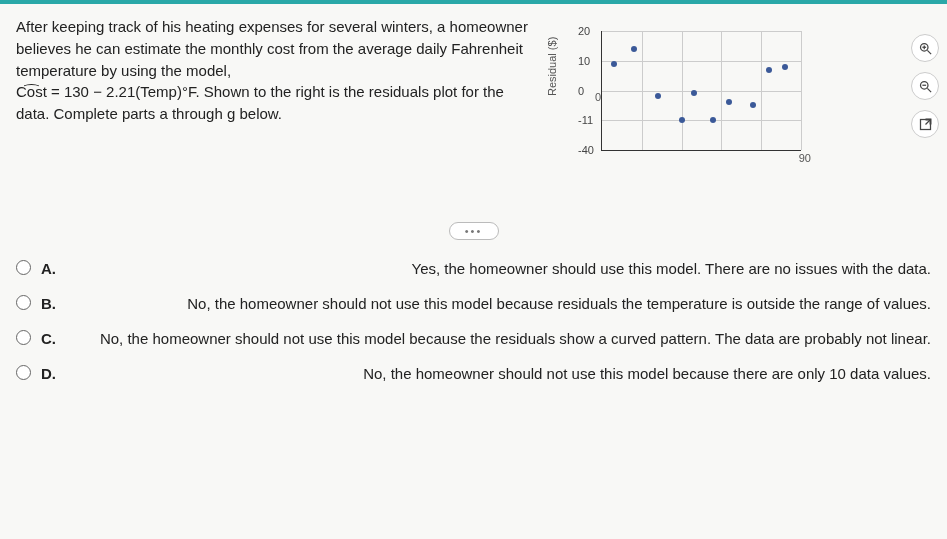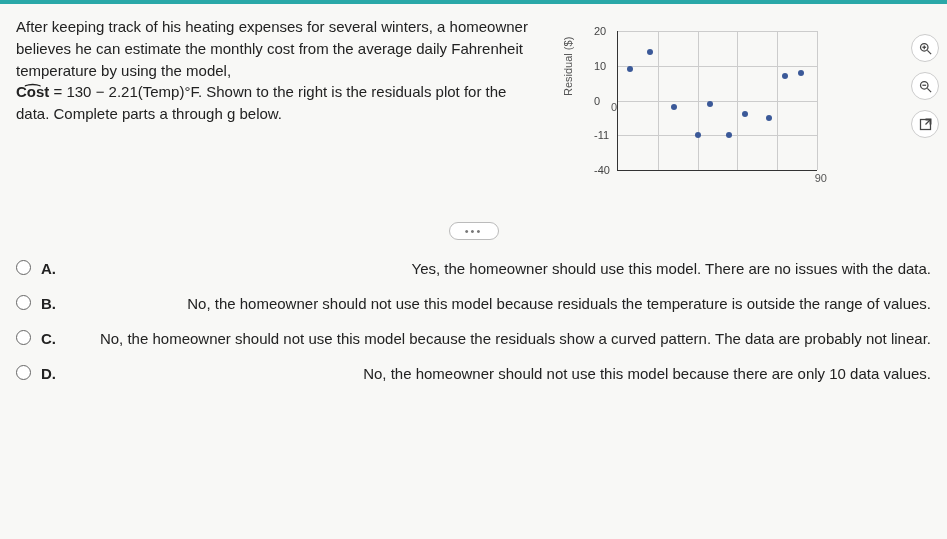--- a/index.html
+++ b/index.html
@@ -7,21 +7,21 @@
       font-family: Arial, sans-serif;
       font-size: 15px;
       color: #222;
       background: #f8f8f6;
       width: 947px;
       height: 539px;
       position: relative;
       border-top: 4px solid #2aa8a8;
     }
     .content { padding: 12px 16px; }
-    .top-row { display: flex; gap: 16px; }
+    .top-row { display: flex; }
     .problem-text {
       flex: 1;
       line-height: 1.45;
       max-width: 520px;
     }
     .chart-area {
       width: 300px;
       position: relative;
     }
     .chart-box {
@@ -47,21 +47,21 @@
       right: 0;
       text-align: center;
       font-size: 11px;
       color: #555;
     }
     .plot {
       position: absolute;
       top: 15px;
       left: 25px;
       width: 200px;
-      height: 140px;
+      height: 120px;
       border-left: 1.5px solid #333;
       border-bottom: 1.5px solid #333;
     }
     .grid-line-h {
       position: absolute;
       left: 0; right: 0;
       border-top: 1px solid #ccc;
     }
     .grid-line-v {
       position: absolute;
@@ -142,21 +142,21 @@
       width: 15px; height: 15px;
       border: 1.5px solid #666;
       border-radius: 50%;
       margin-top: 2px;
       flex-shrink: 0;
       background: #fff;
       cursor: pointer;
     }
     .opt-label { font-weight: bold; margin-right: 8px; flex-shrink: 0; }
     .opt-text { flex: 1; text-align: right; }
-    .hat { position: relative; display: inline-block; font-weight: bold; }
+    .hat { position: relative; display: inline-block; }
     .hat::before {
       content: "⌢";
       position: absolute;
       top: -9px;
       left: 0;
       right: 0;
       text-align: center;
       font-size: 17px;
       transform: scaleX(1.6) scaleY(0.7);
     }

